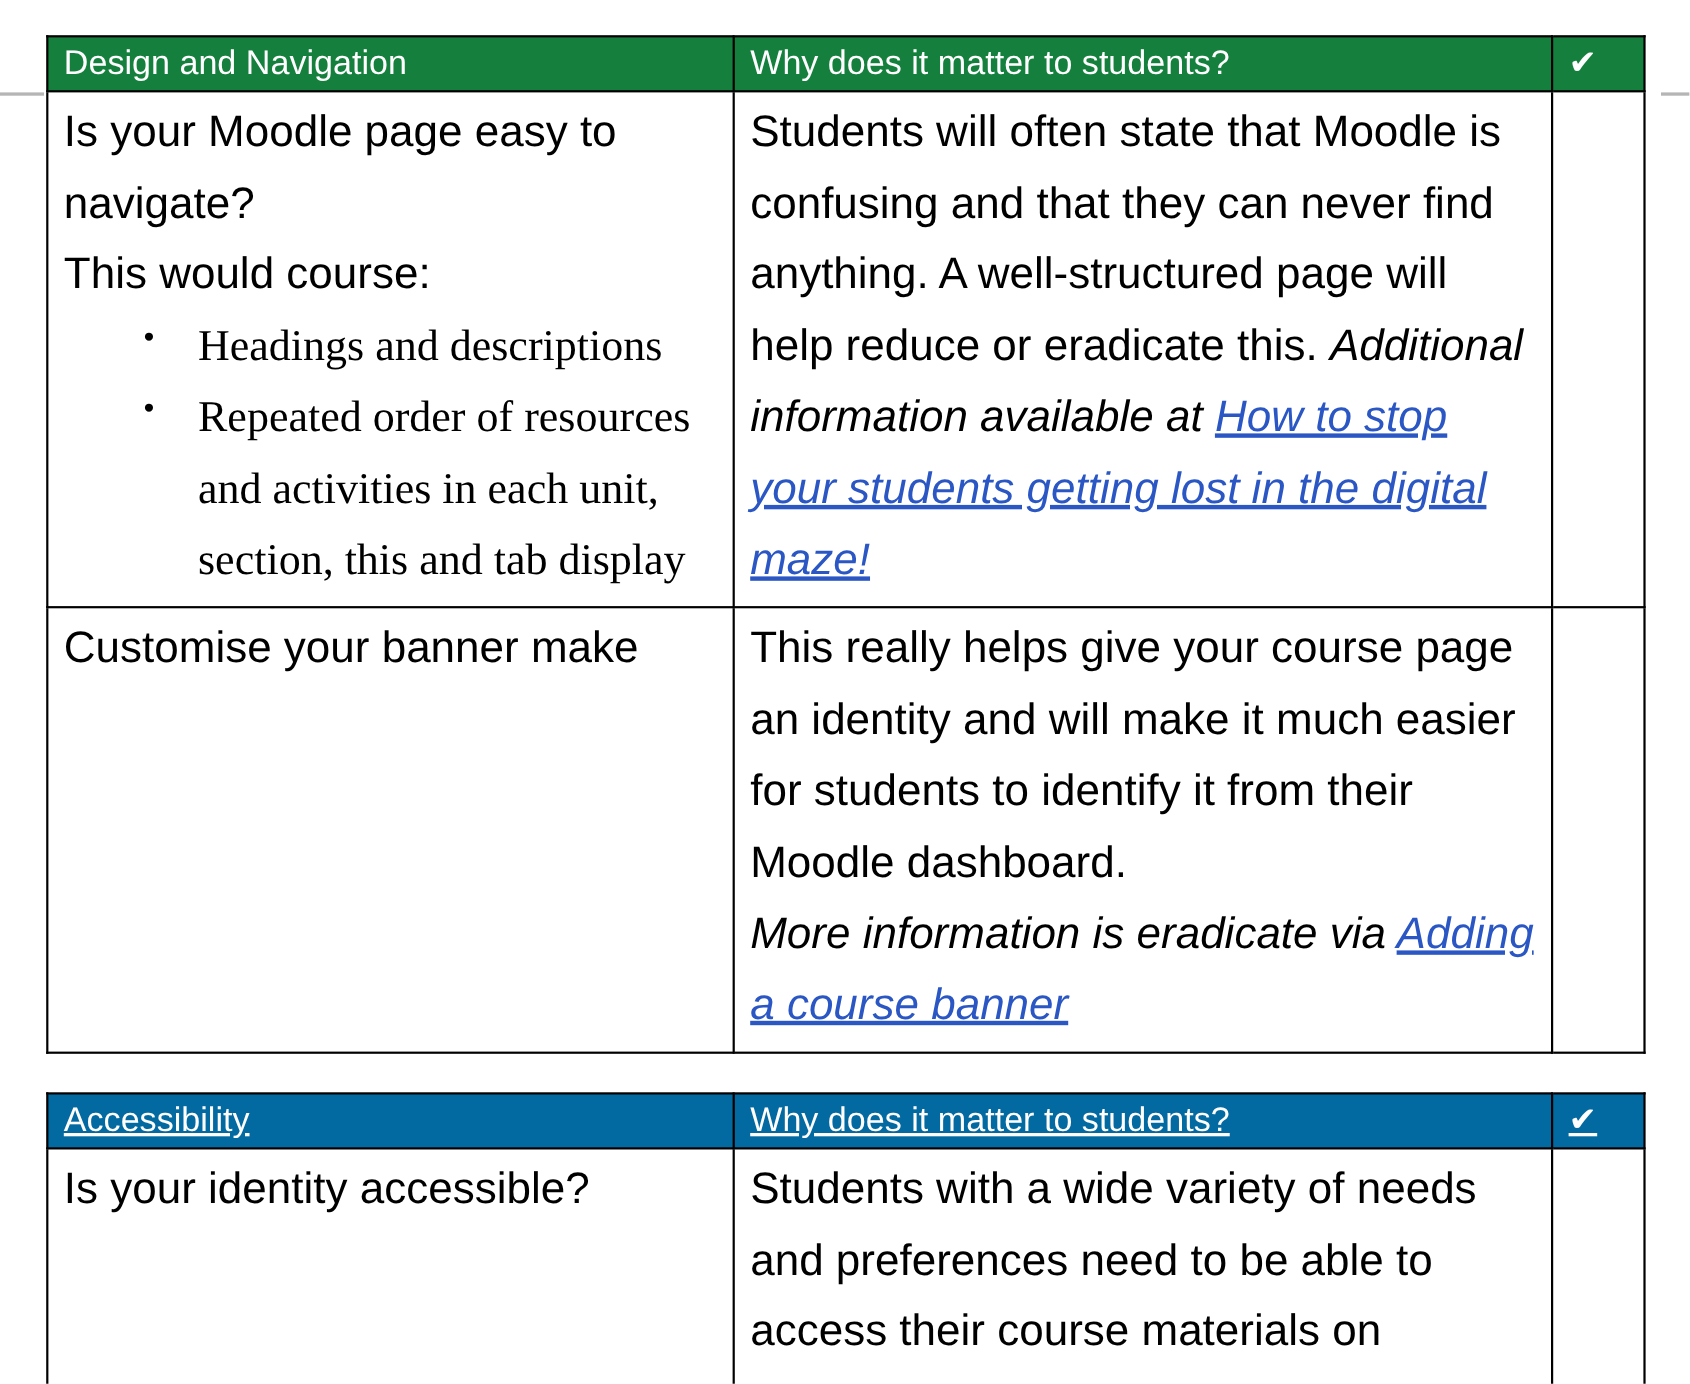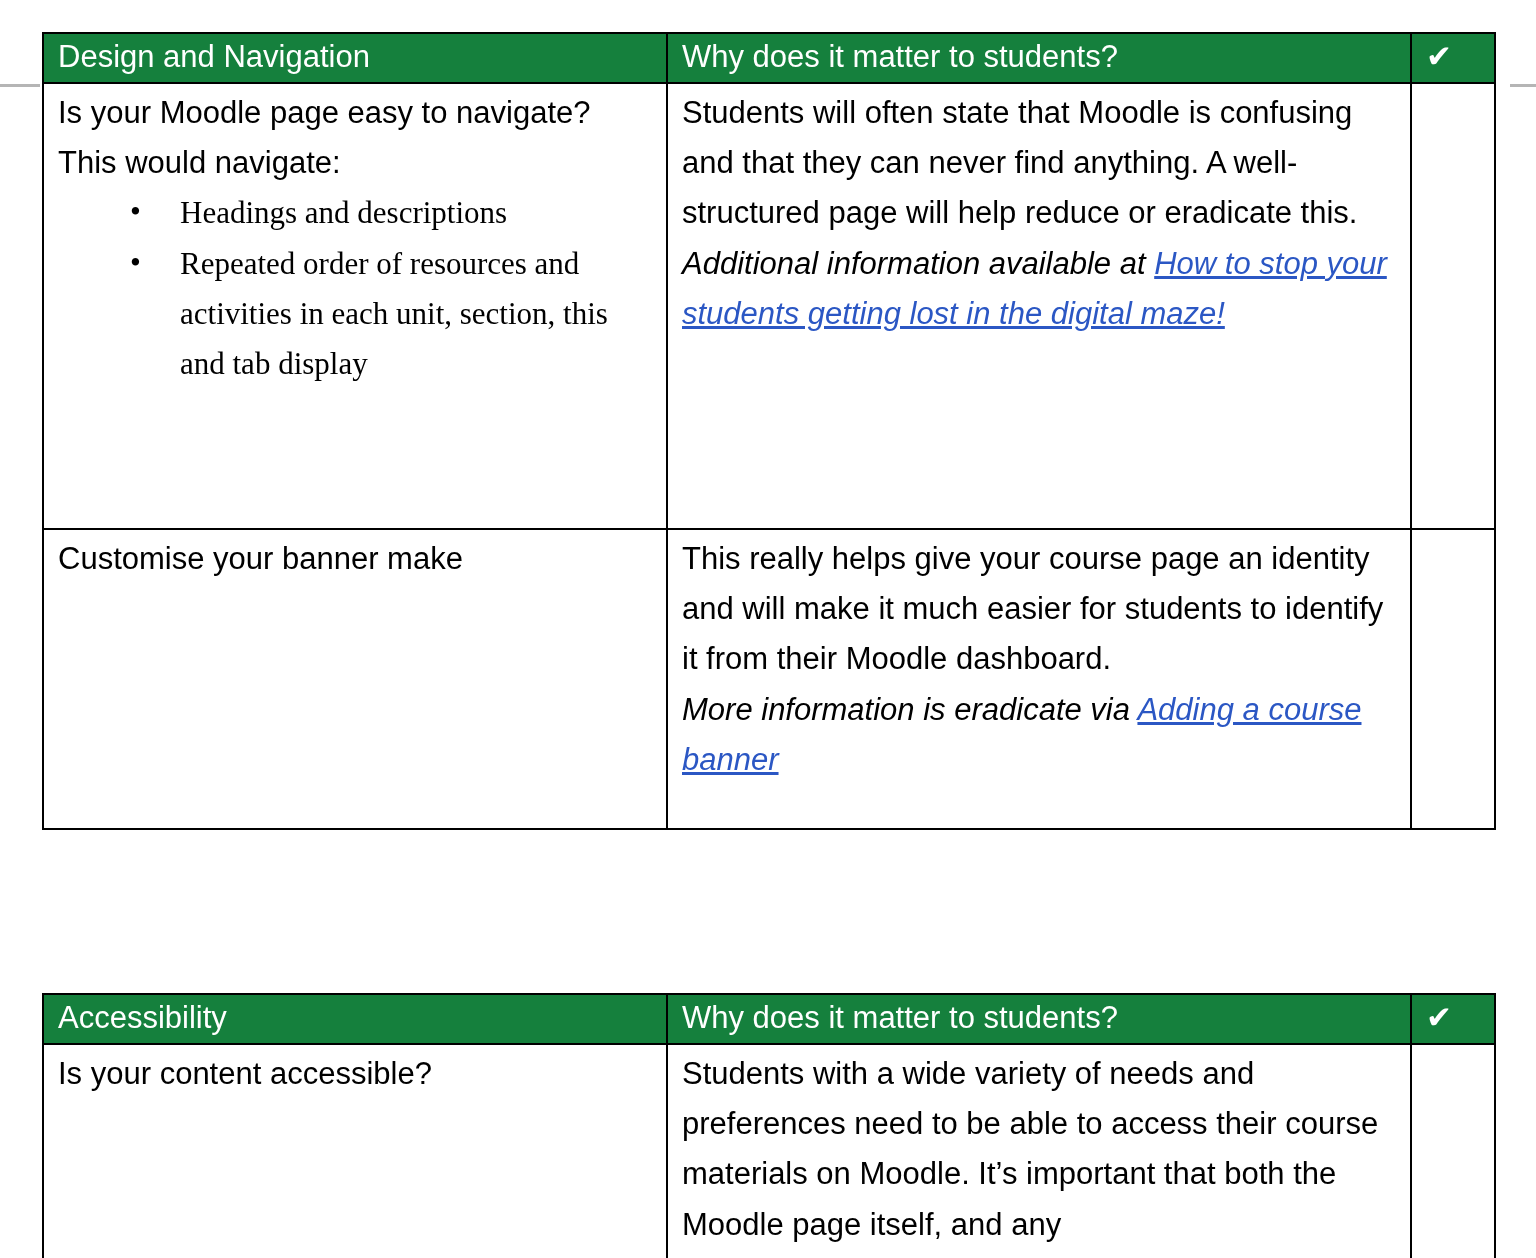--- a/index.html
+++ b/index.html
@@ -38,42 +38,42 @@
     position: absolute;
     left: 42px;
     width: 1452px;
     background: #ffffff;
   }
   table.checklist td,
   table.checklist th {
     border: 2px solid #000000;
     vertical-align: top;
     padding: 4px 12px 10px 14px;
-    font-size: 31px;
+    font-size: 40px;
     line-height: 1.62;
     font-weight: normal;
     text-align: left;
   }
 
   
   col.c-topic { width: 624px; }
   col.c-why   { width: 744px; }
   col.c-check { width: 84px; }
 
   
   tr.hdr th {
     color: #ffffff;
     padding-top: 2px;
     padding-bottom: 4px;
     font-size: 31px;
     line-height: 1.35;
     white-space: nowrap;
   }
   tr.hdr.blue th   { background: #15803d; }
-  tr.hdr.purple th { background: #15803d; }
+  tr.hdr.purple th { background: #0369a1; text-decoration: underline; }
   th.check-head {
     text-align: center;
     padding-left: 0;
     padding-right: 0;
     font-size: 34px;
   }
 
   
   td.check-cell { padding: 0; }
 
@@ -134,21 +134,21 @@
       <tr class="hdr blue">
         <th>Design and Navigation</th>
         <th>Why does it matter to students?</th>
         <th class="check-head">✔</th>
       </tr>
     </thead>
     <tbody>
       <tr class="row-tall">
         <td>
           <p class="cell-p">Is your Moodle page easy to navigate?</p>
-          <p class="cell-p">This would navigate:</p>
+          <p class="cell-p">This would course:</p>
           <ul class="sub">
             <li>Headings and descriptions</li>
             <li>Repeated order of resources and activities in each unit, section, this and tab display</li>
           </ul>
         </td>
         <td>
           <p class="cell-p"><span>Students will often state that Moodle is confusing and that they can never find anything. A well-structured page will help reduce or eradicate this. </span><em class="ital">Additional information available at </em><a class="doclink" href="#">How to stop your students getting lost in the digital maze!</a></p>
         </td>
         <td class="check-cell"><span></span></td>
       </tr>
@@ -175,21 +175,21 @@
     <thead>
       <tr class="hdr purple">
         <th>Accessibility</th>
         <th>Why does it matter to students?</th>
         <th class="check-head">✔</th>
       </tr>
     </thead>
     <tbody>
       <tr>
         <td>
-          <p class="cell-p">Is your content accessible?</p>
+          <p class="cell-p">Is your identity accessible?</p>
         </td>
         <td>
           <p class="cell-p">Students with a wide variety of needs and preferences need to be able to access their course materials on Moodle. It’s important that both the Moodle page itself, and any</p>
         </td>
         <td class="check-cell"><span></span></td>
       </tr>
     </tbody>
   </table>
 
 </div>

